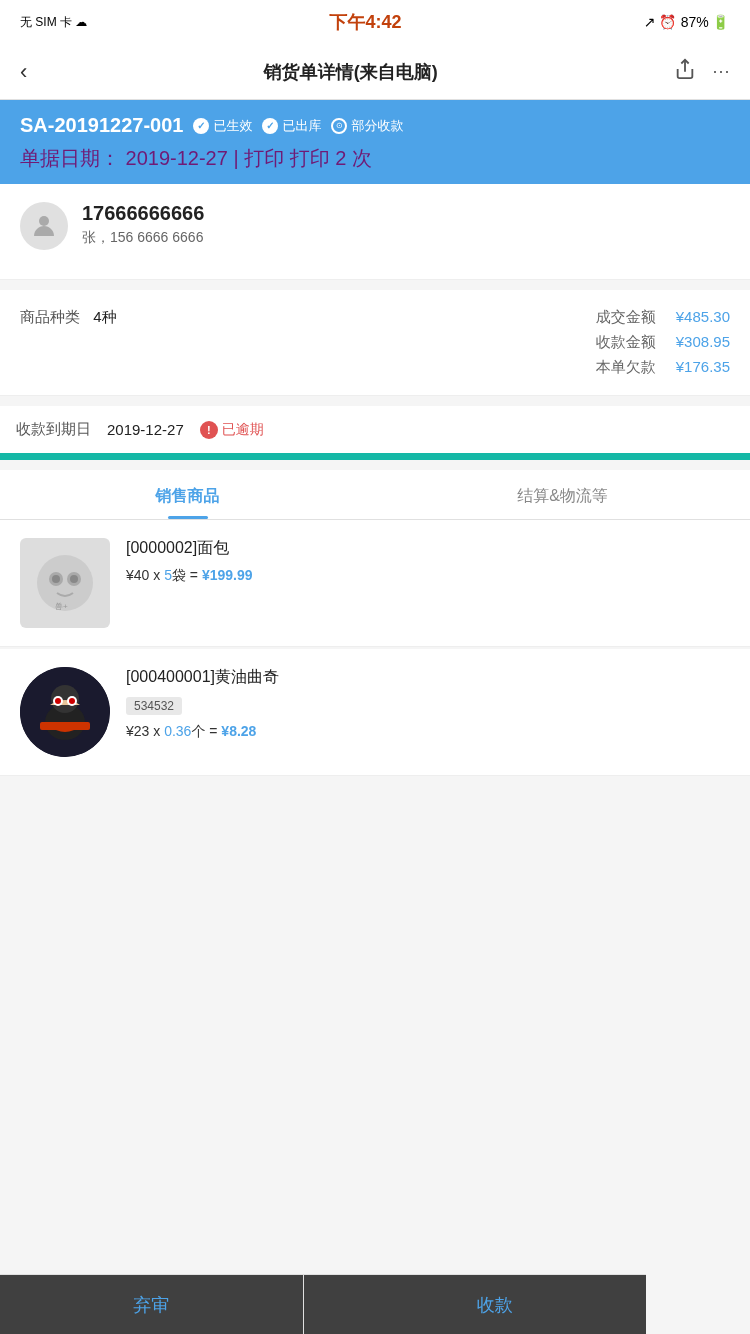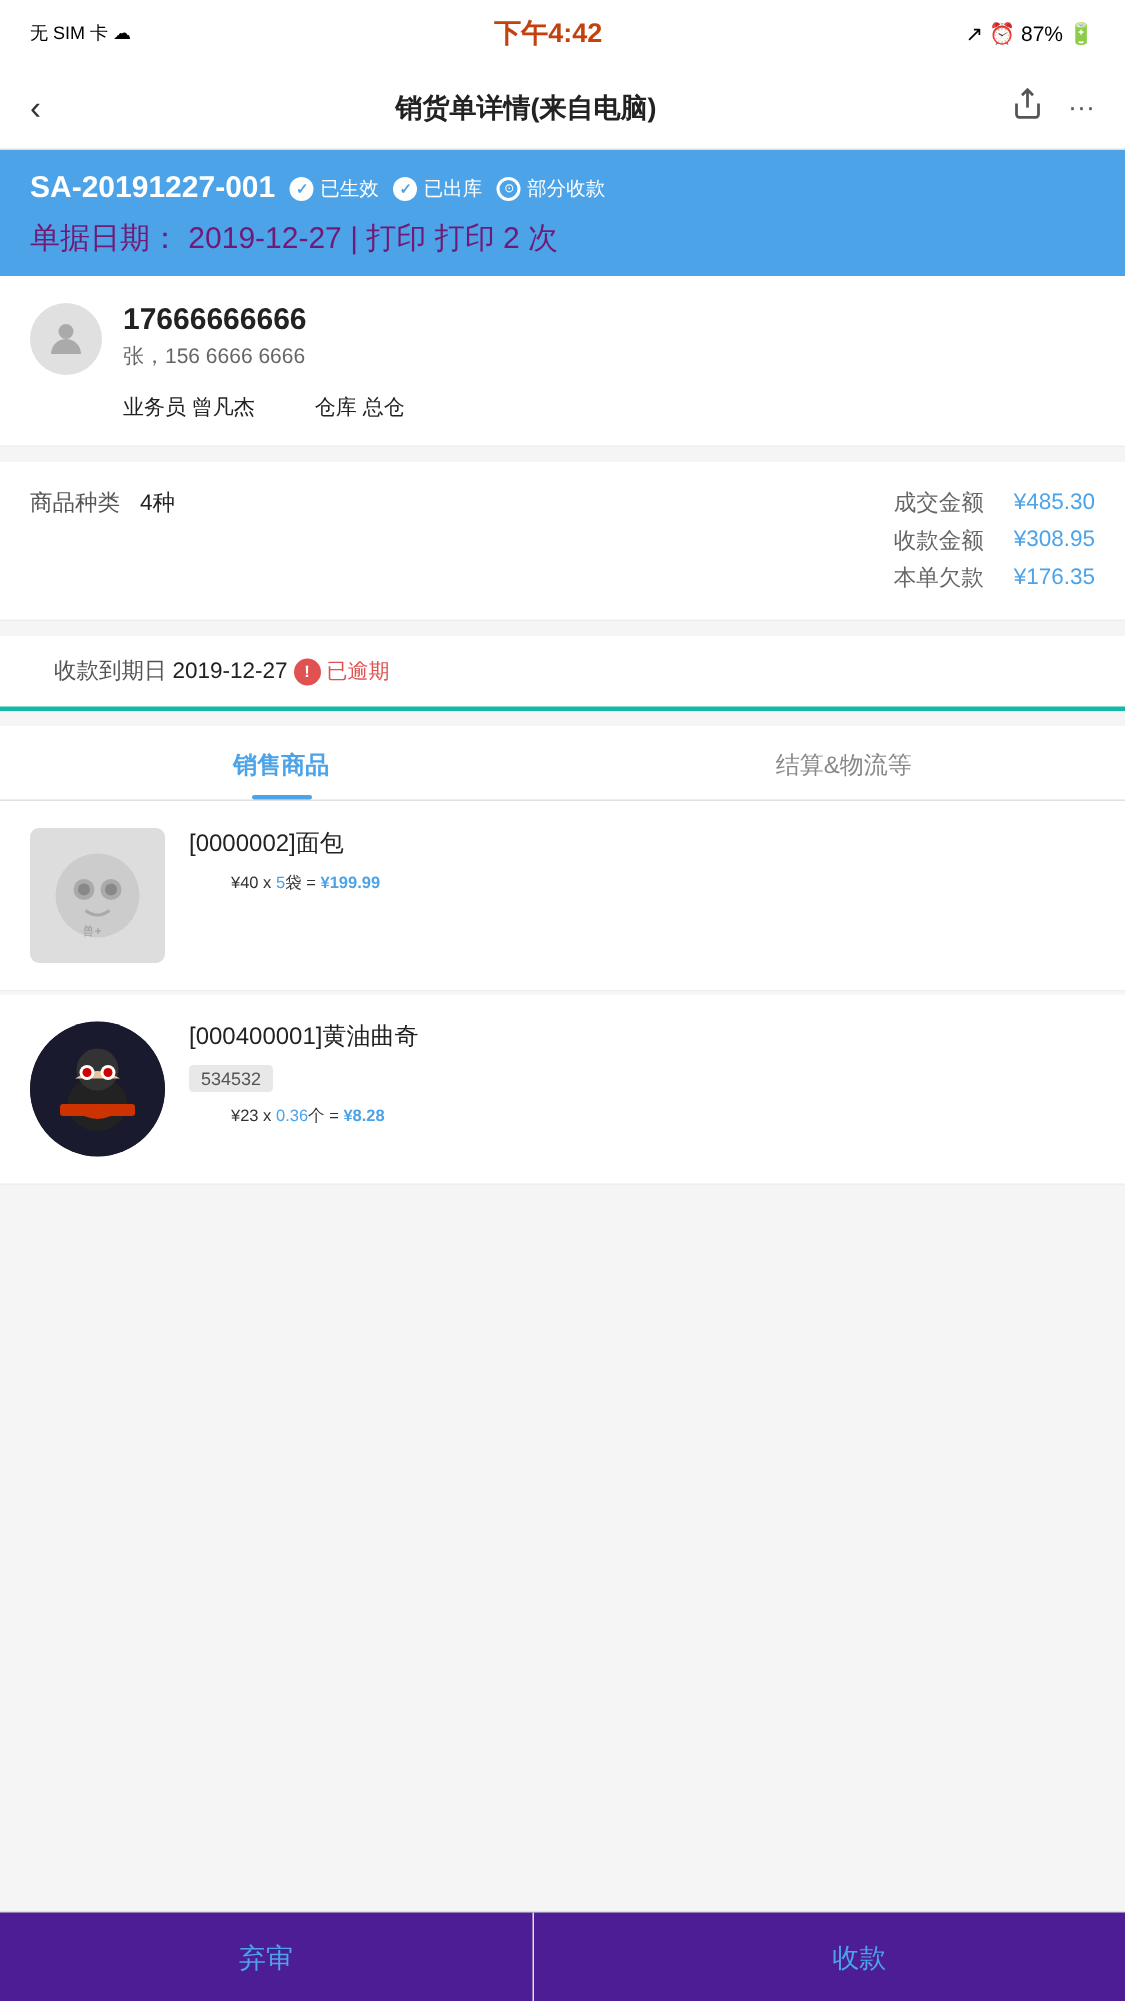--- a/index.html
+++ b/index.html
@@ -174,28 +174,28 @@
       justify-content: space-between;
       gap: 20px;
       font-size: 15px;
     }
     .summary-label { color: #666; }
     .summary-value { color: #4DA3E8; font-weight: 500; }
 
     
     .due-card {
       background: #fff;
-      padding: 14px 36px;
+      padding: 14px 16px;
       margin-top: 10px;
       display: flex;
       align-items: center;
-      gap: 4px;
+      gap: 16px;
       font-size: 15px;
       color: #333;
-      border-bottom: 3px solid #14b8a6;
+      border-bottom: 7px solid #14b8a6;
     }
     .due-label { color: #555; }
     .due-date { color: #222; }
     .overdue-badge {
       display: flex;
       align-items: center;
       gap: 4px;
       color: #E05252;
       font-size: 14px;
       font-weight: 500;
@@ -288,35 +288,34 @@
     .product-tag {
       display: inline-block;
       background: #e8e8e8;
       color: #555;
       font-size: 12px;
       padding: 2px 8px;
       border-radius: 3px;
       margin-bottom: 8px;
     }
     .product-price {
-      font-size: 11px;
+      font-size: 14px;
       color: #333;
-      margin-left: 28px;
     }
     .product-price .qty { color: #4DA3E8; }
     .product-price .total { color: #4DA3E8; font-weight: 600; }
 
     
     .bottom-bar {
       position: fixed;
       bottom: 0;
       left: 0;
-      width: 750px;
+      width: 646px;
       height: 60px;
-      background: #4c1d95;
+      background: #404040;
       border-top: 1px solid #e0e0e0;
       display: flex;
       align-items: center;
       gap: 40px;
     }
     .bottom-btn {
       flex: 1;
       height: 100%;
       display: flex;
       align-items: center;
@@ -381,28 +380,20 @@
 <div class="customer-card">
   <div class="avatar">
     <svg viewBox="0 0 24 24" fill="#aaa">
       <circle cx="12" cy="8" r="4"></circle>
       <path d="M20 20c0-4.418-3.582-8-8-8s-8 3.582-8 8"></path>
     </svg>
   </div>
   <div class="customer-info">
     <div class="customer-name">17666666666</div>
     <div class="customer-phone">张，156 6666 6666</div>
-    <div class="customer-meta">
-      <div>
-        <span>业务员</span>&nbsp;<span>曾凡杰</span>
-      </div>
-      <div>
-        <span>仓库</span>&nbsp;<span>总仓</span>
-      </div>
-    </div>
   </div>
 </div>
 
 <div class="summary-card">
   <div class="summary-row">
     <div>
       <span class="summary-left">商品种类</span>
       &nbsp;
       <span class="summary-left-value">4种</span>
     </div>

